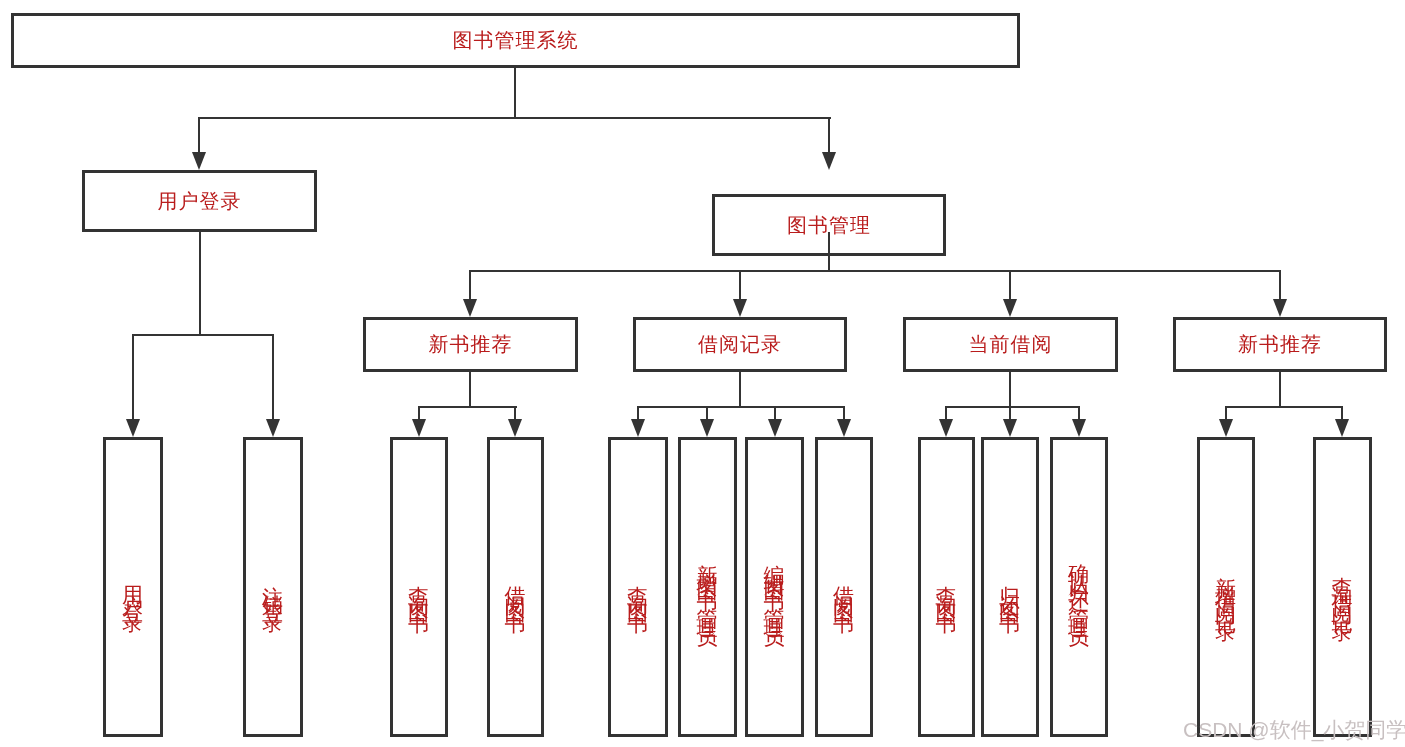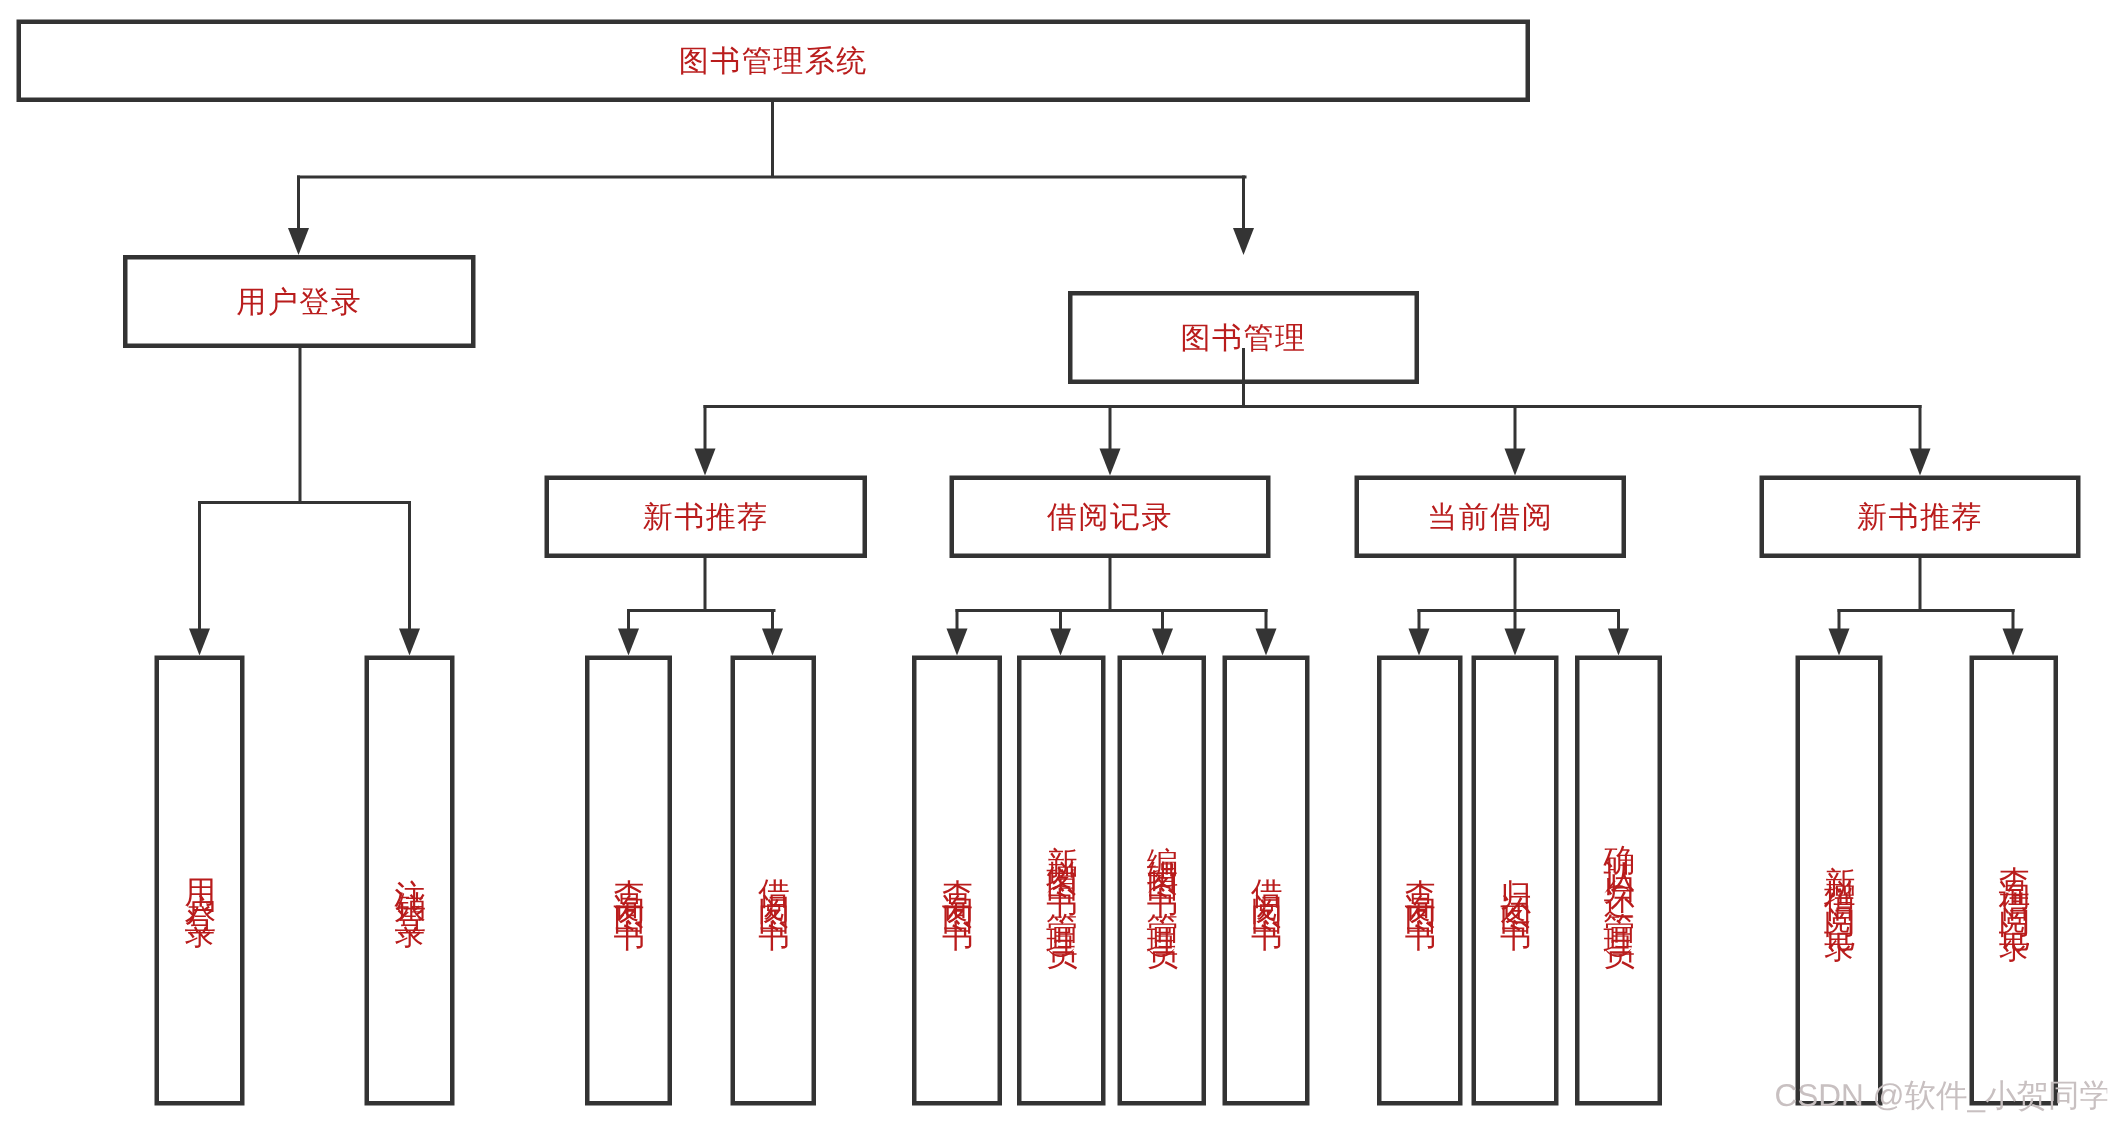--- a/index.html
+++ b/index.html
@@ -72,21 +72,21 @@
   <div class="ah" style="left:1003px;top:299px;"></div>
   <div class="vl" style="left:1279px;top:270px;height:31px;"></div>
   <div class="ah" style="left:1273px;top:299px;"></div>
 
   <div class="box" style="left:363px;top:317px;width:215px;height:55px;">
     <span>新书推荐</span>
   </div>
   <div class="box" style="left:633px;top:317px;width:214px;height:55px;">
     <span>借阅记录</span>
   </div>
-  <div class="box" style="left:903px;top:317px;width:181px;height:55px;">
+  <div class="box" style="left:903px;top:317px;width:215px;height:55px;">
     <span>当前借阅</span>
   </div>
   <div class="box" style="left:1173px;top:317px;width:214px;height:55px;">
     <span>新书推荐</span>
   </div>
 
   <div class="vl" style="left:469px;top:372px;height:36px;"></div>
   <div class="hl" style="left:418px;top:406px;width:99px;"></div>
   <div class="vl" style="left:418px;top:406px;height:15px;"></div>
   <div class="ah" style="left:412px;top:419px;"></div>

